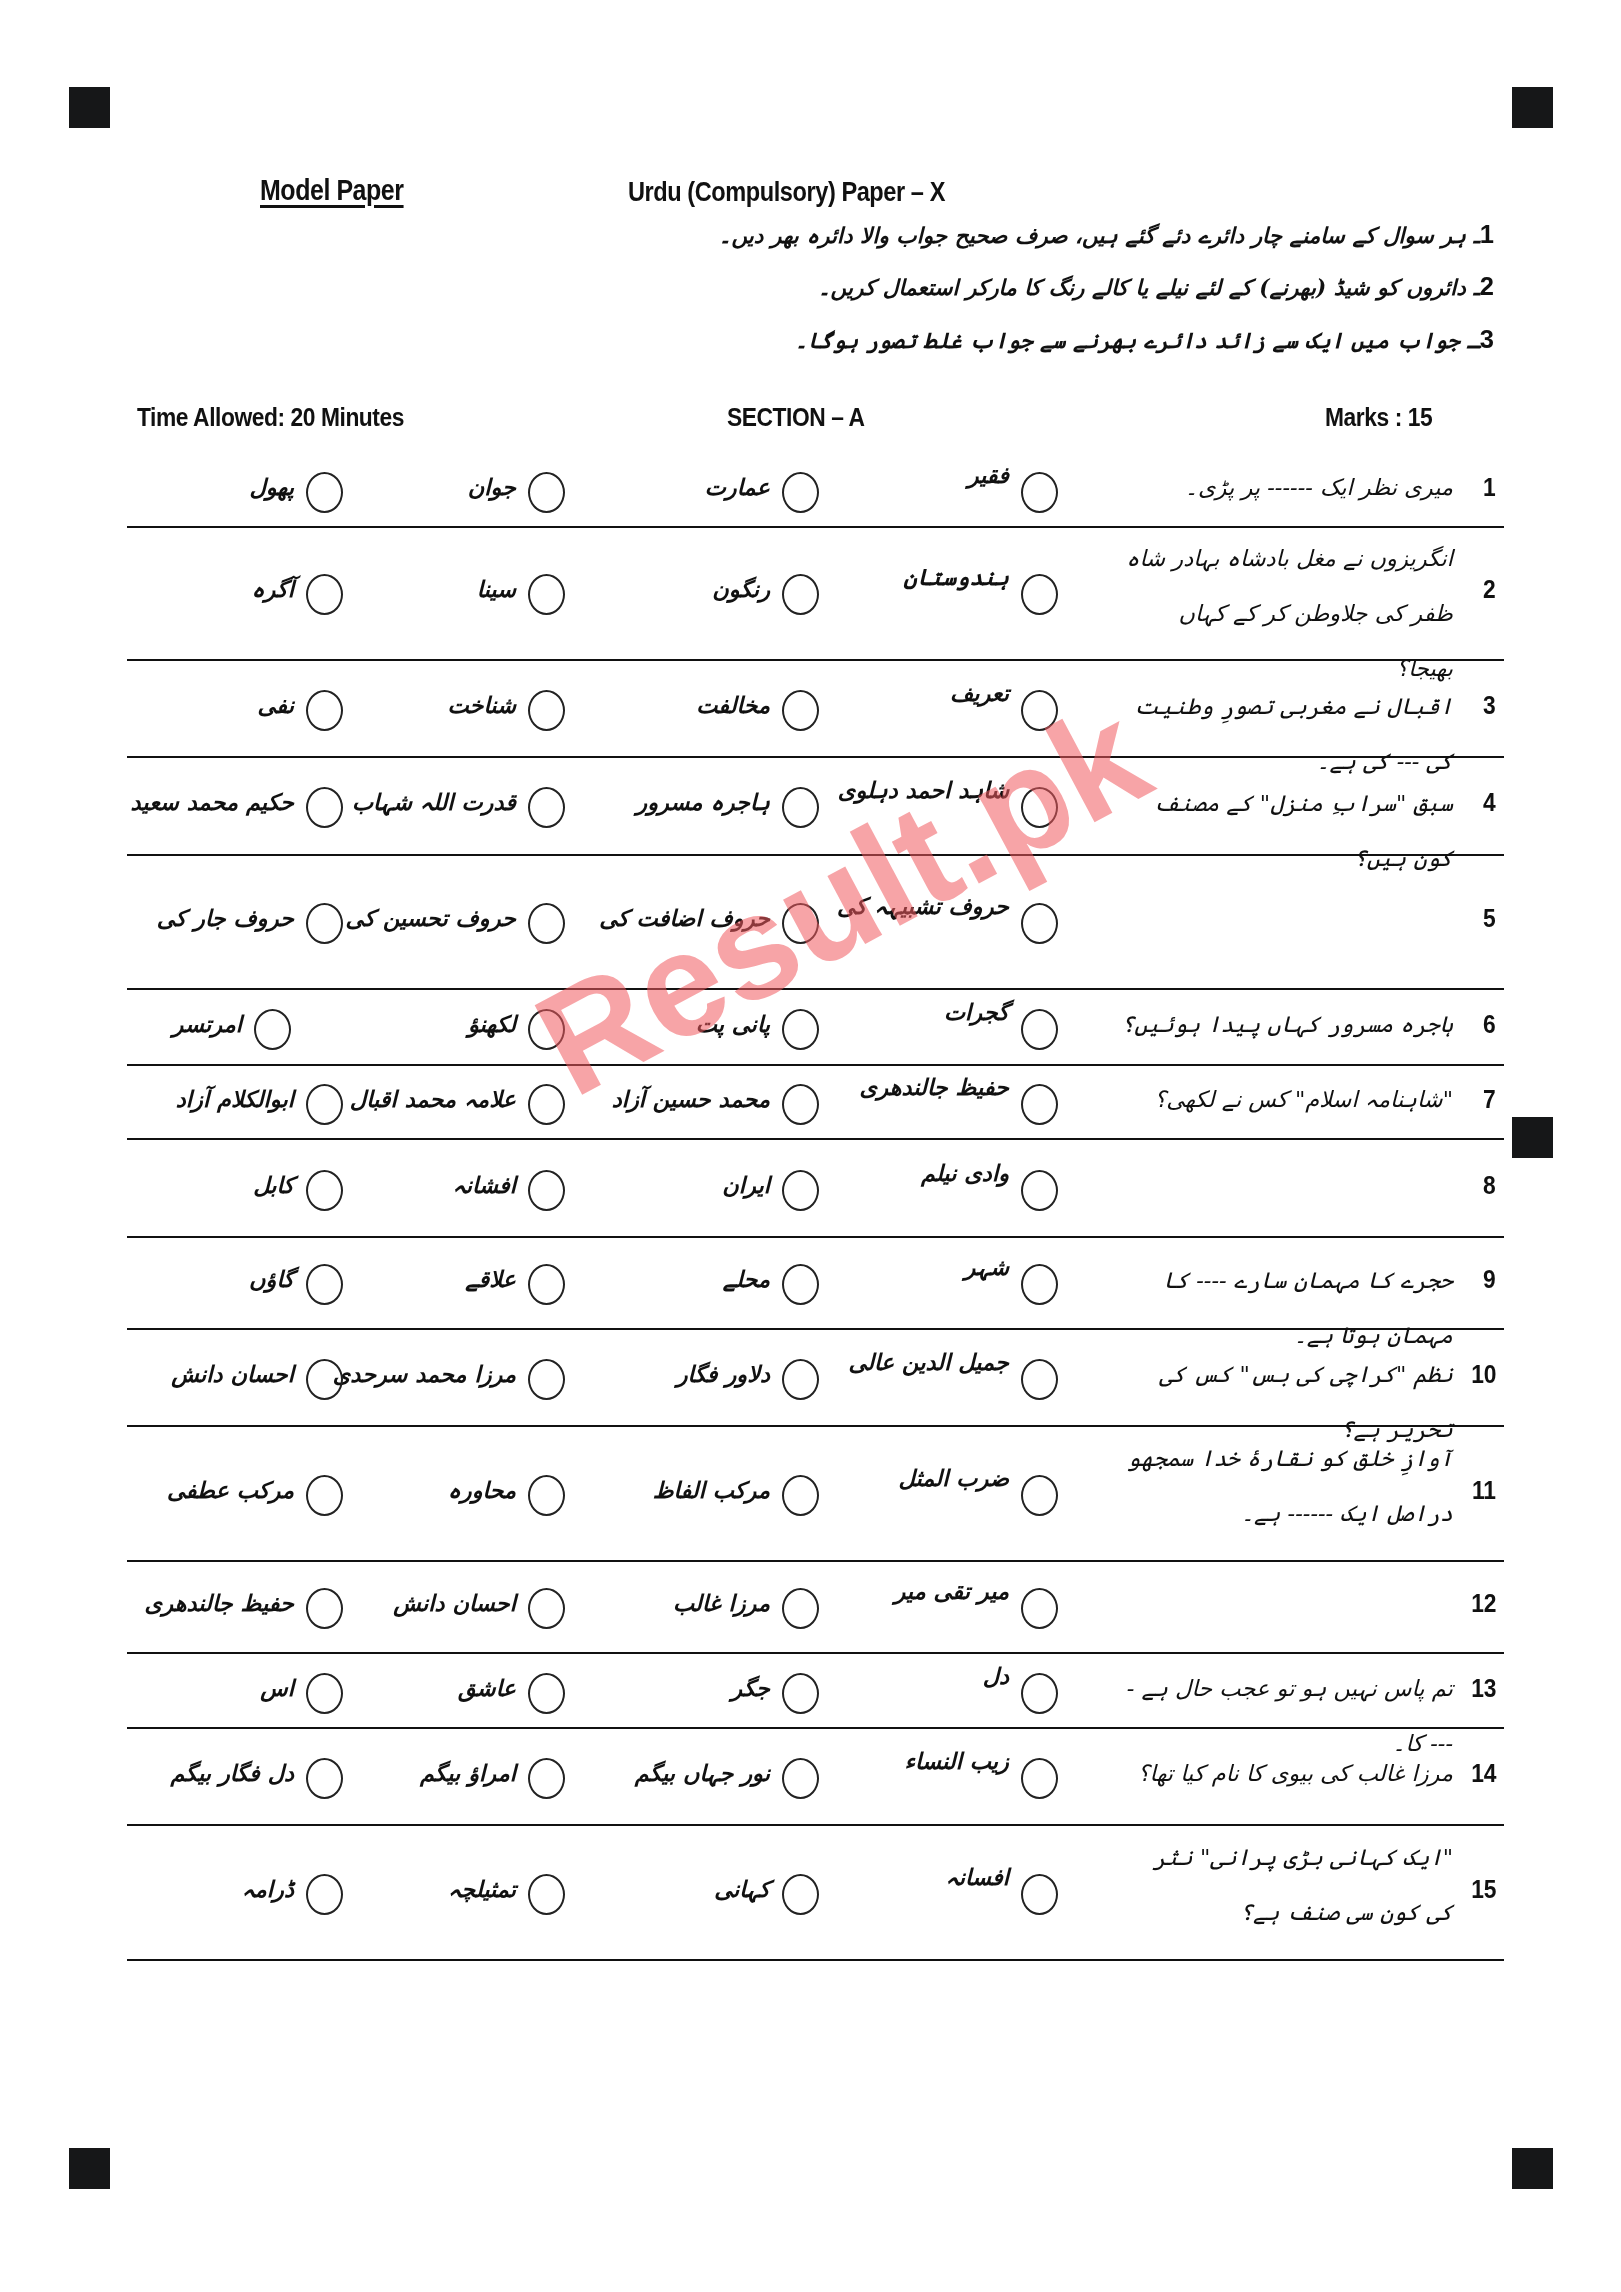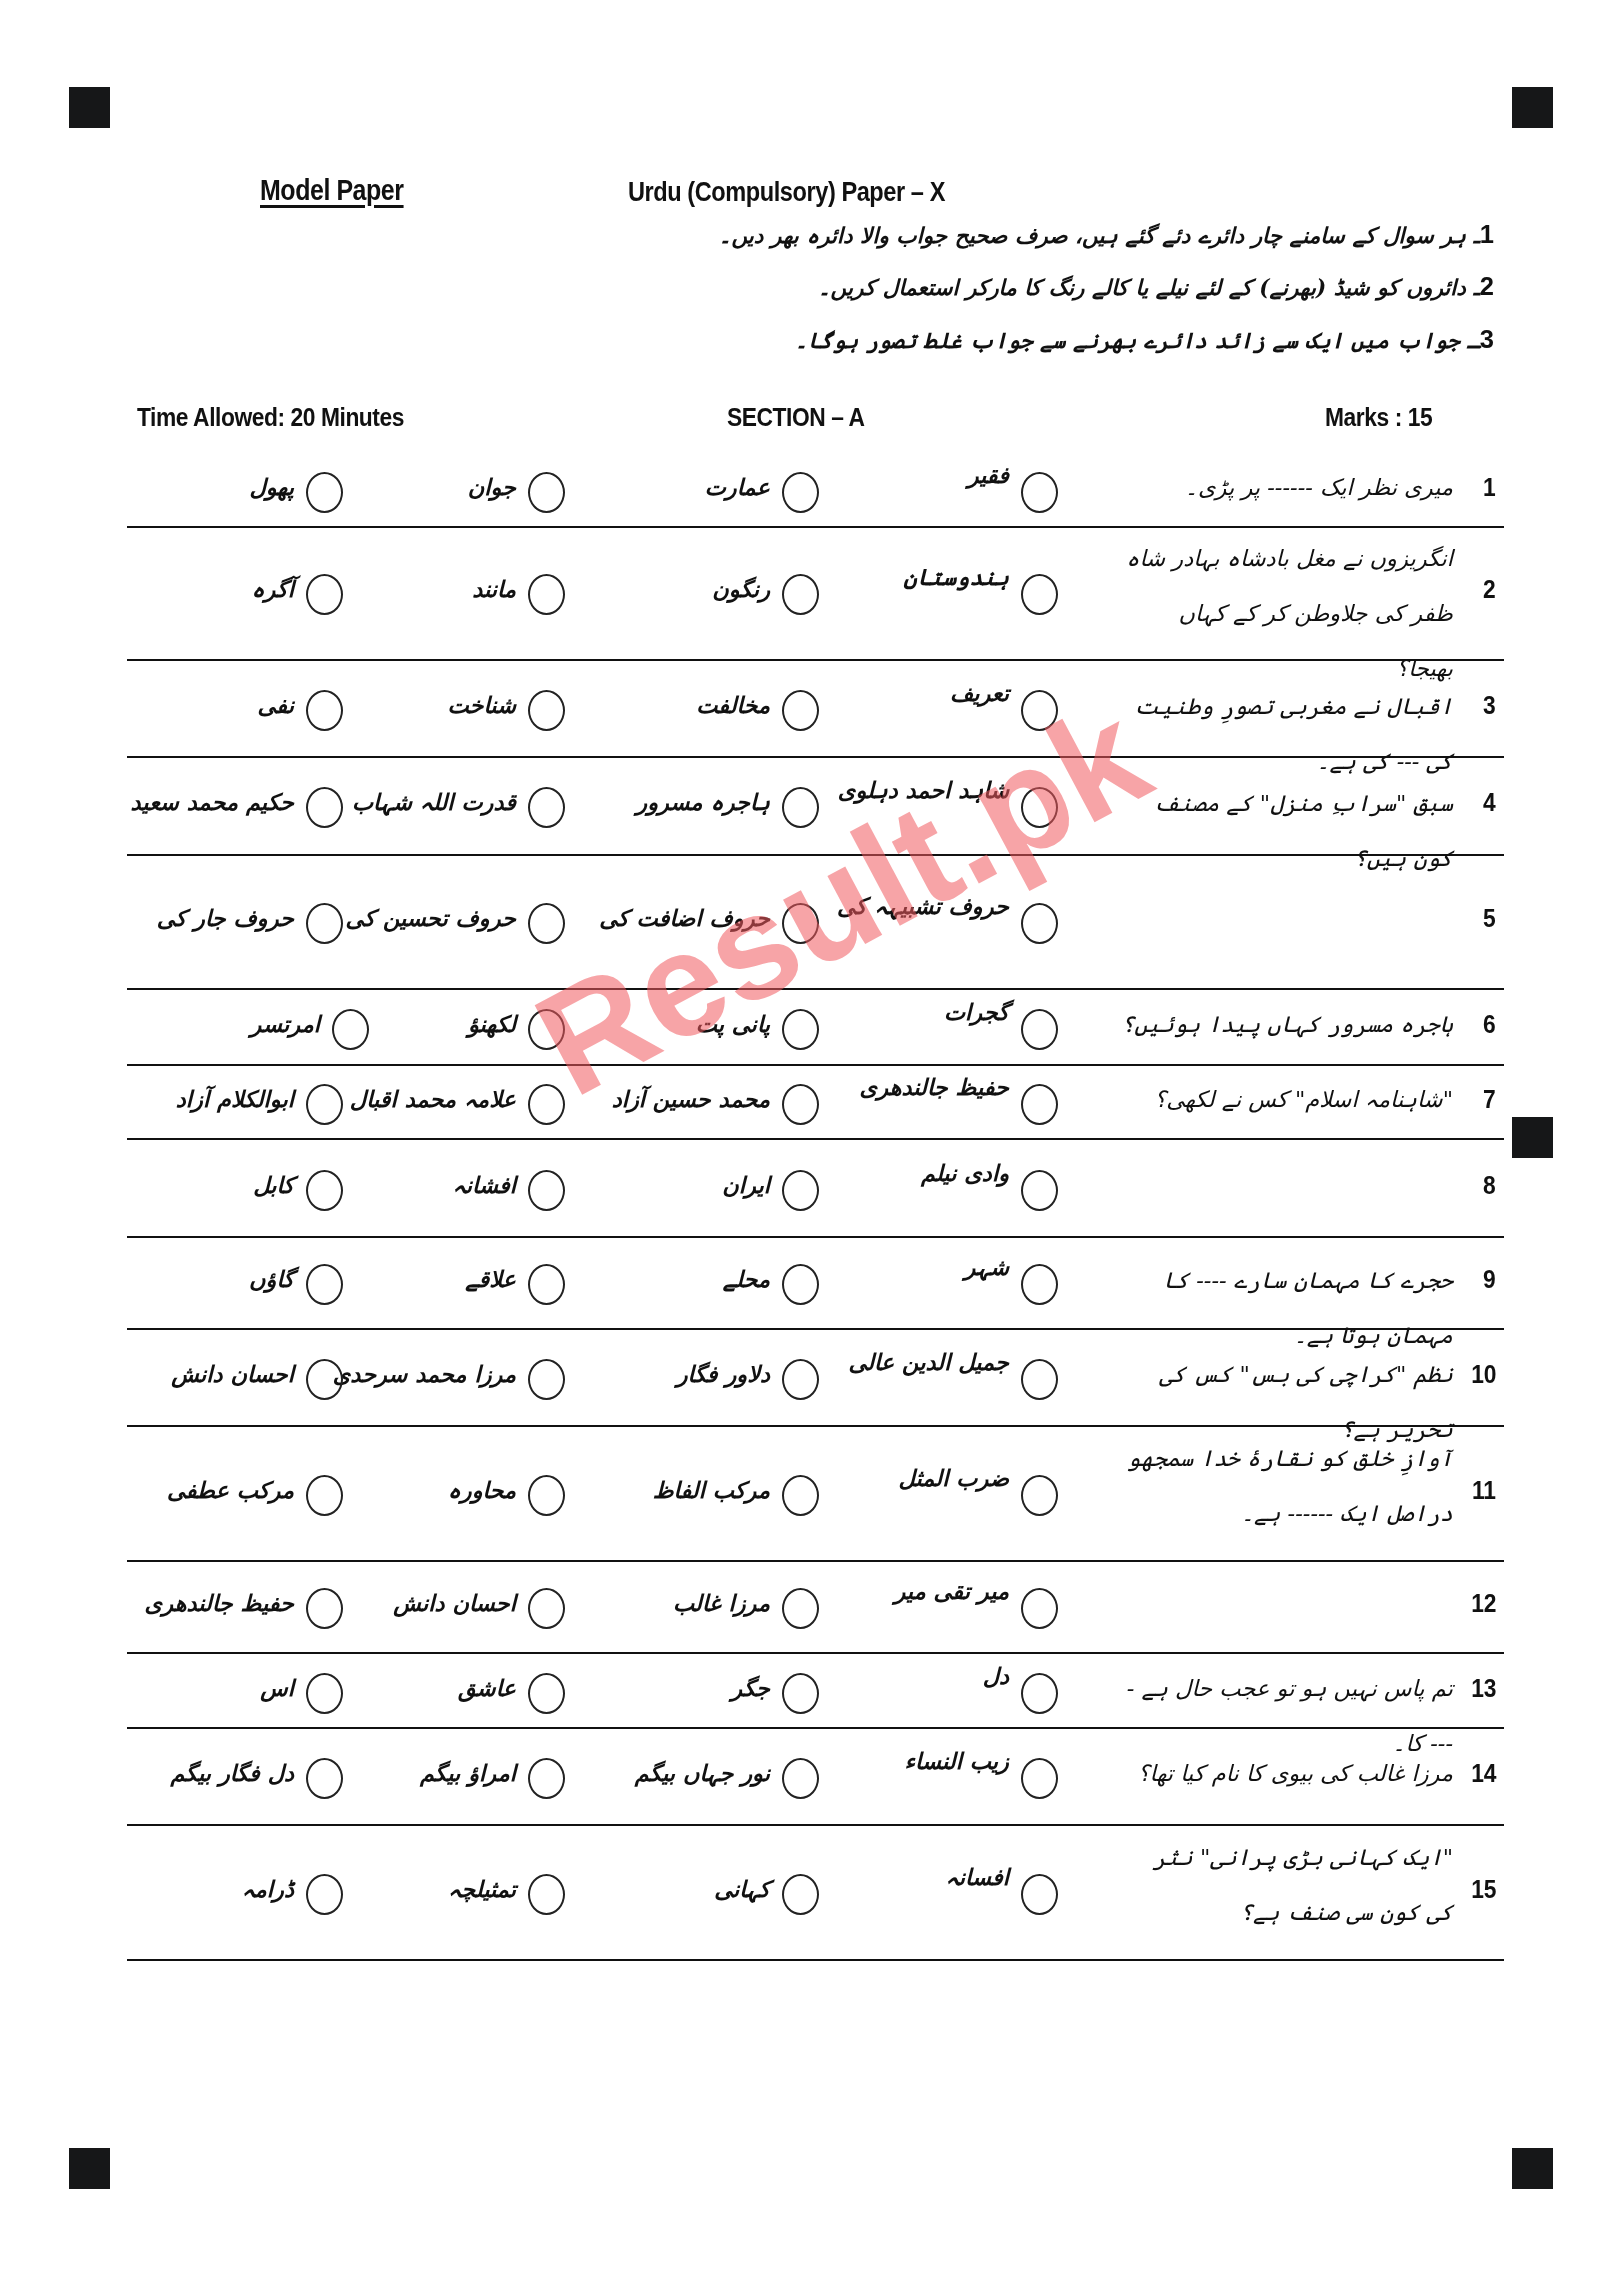--- a/index.html
+++ b/index.html
@@ -81,21 +81,21 @@
       <div class="qtext" style="top: 5.9px;">انگریزوں نے مغل بادشاہ بہادر شاہ ظفر کی جلاوطن کر کے کہاں بھیجا؟</div>
       <div class="opt" style="right: 446px; top: 49px;">
         <span class="otext" style="right: 49px; top: -9.8px;">ہندوستان</span>
         <div class="bubble"></div>
       </div>
       <div class="opt" style="right: 685px; top: 49px;">
         <span class="otext" style="right: 49px;">رنگون</span>
         <div class="bubble"></div>
       </div>
       <div class="opt" style="right: 939px; top: 49px;">
-        <span class="otext" style="right: 49px;">مانند</span>
+        <span class="otext" style="right: 49px;">سینا</span>
         <div class="bubble"></div>
       </div>
       <div class="opt" style="right: 1161px; top: 49px;">
         <span class="otext" style="right: 49px;">آگرہ</span>
         <div class="bubble"></div>
       </div>
     </div>
     <div class="row" style="top: 660px; height: 96px;">
       <div class="qnum" style="top: 30px;">3</div>
       <div class="qtext" style="top: 18.6px;">اقبال نے مغربی تصورِ وطنیت کی --- کی ہے۔</div>
@@ -163,21 +163,21 @@
         <div class="bubble"></div>
       </div>
       <div class="opt" style="right: 685px; top: 20.6px;">
         <span class="otext" style="right: 49px;">پانی پت</span>
         <div class="bubble"></div>
       </div>
       <div class="opt" style="right: 939px; top: 20.6px;">
         <span class="otext" style="right: 49px;">لکھنؤ</span>
         <div class="bubble"></div>
       </div>
-      <div class="opt" style="right: 1135px; top: 20.6px;">
+      <div class="opt" style="right: 1213px; top: 20.6px;">
         <span class="otext" style="right: 49px;">امرتسر</span>
         <div class="bubble"></div>
       </div>
     </div>
     <div class="row" style="top: 1064px; height: 74px;">
       <div class="qnum" style="top: 19.6px;">7</div>
       <div class="qtext" style="top: 7.8px;">"شاہنامہ اسلام" کس نے لکھی؟</div>
       <div class="opt" style="right: 446px; top: 19.6px;">
         <span class="otext" style="right: 49px; top: -9.8px;">حفیظ جالندھری</span>
         <div class="bubble"></div>

